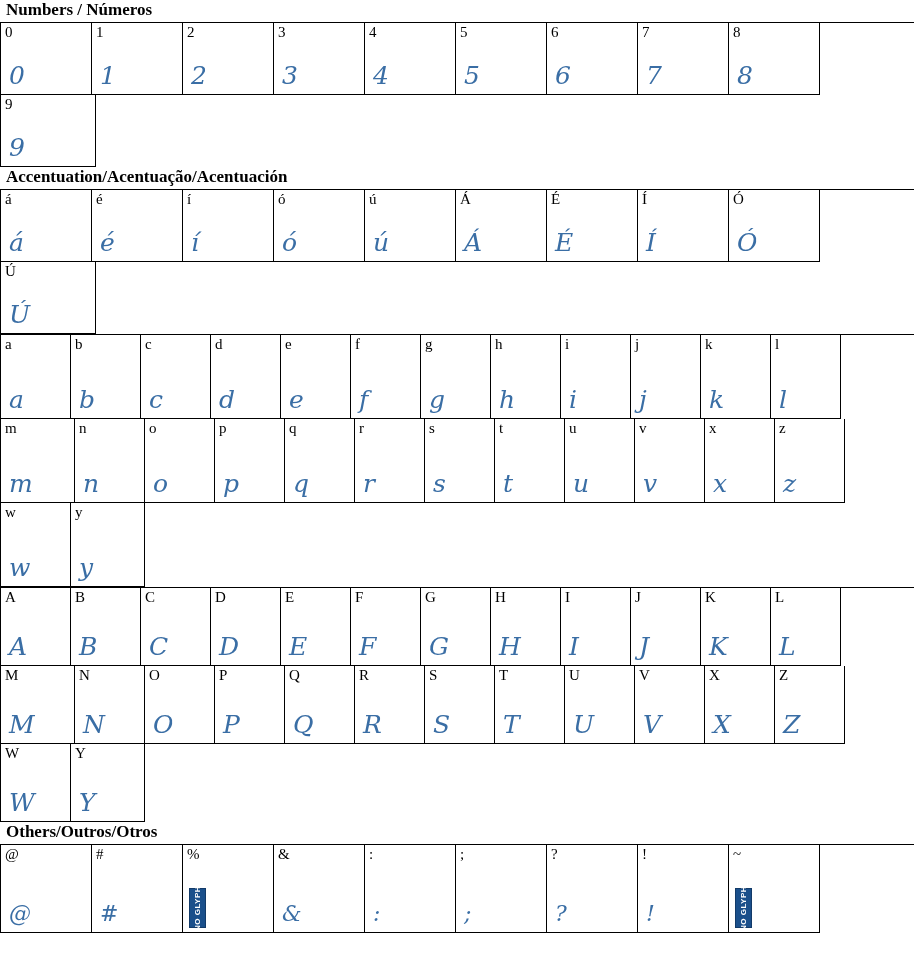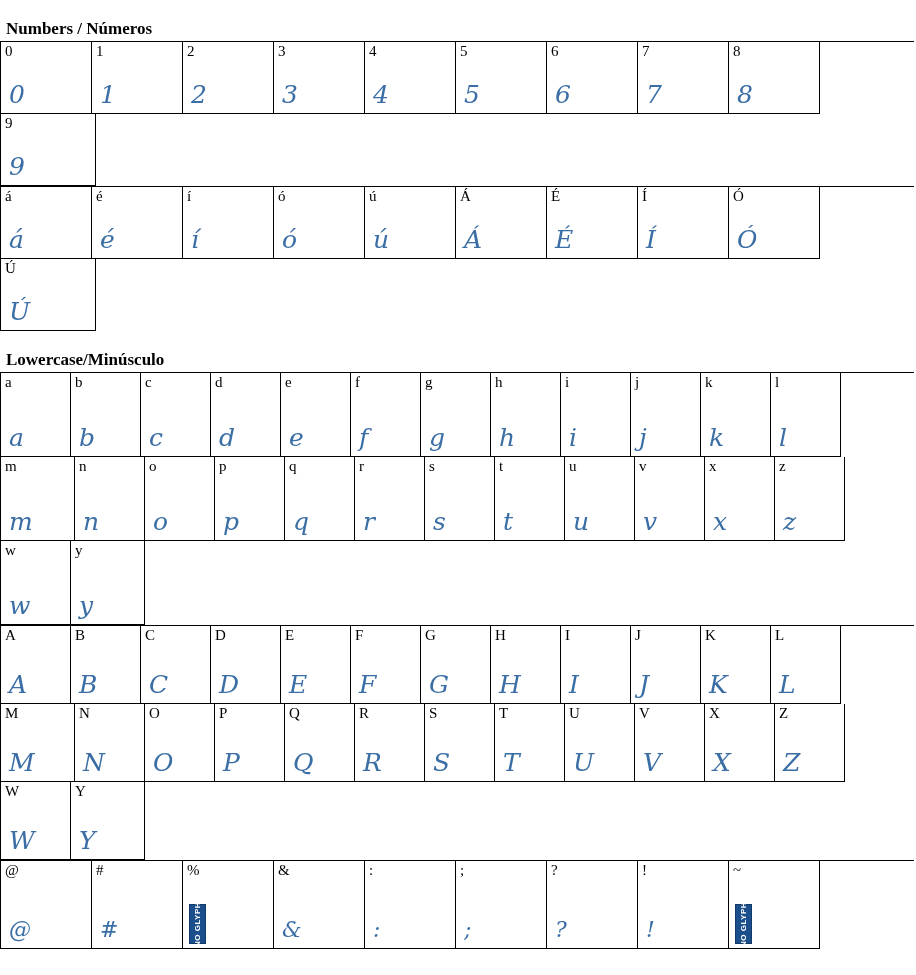--- a/index.html
+++ b/index.html
@@ -17,21 +17,21 @@
   }
   .page {
     width: 916px;
     position: relative;
   }
   .section-title {
     font-family: "Liberation Serif", serif;
     font-weight: bold;
     font-size: 17px;
     line-height: 20px;
-    padding: 19px 0 2px 6px;
+    padding: 0 0 2px 6px;
     color: #000000;
   }
   .grid {
     display: flex;
     flex-wrap: wrap;
     border-top: 1px solid #000000;
     border-left: 1px solid #000000;
     width: 914px;
     box-sizing: border-box;
   }
@@ -138,20 +138,21 @@
       <div class="cell h-num" style="width: 91px;">
         <div class="label">8</div>
         <div class="glyph">8</div>
       </div>
       <div class="cell h-num" style="width: 95px;">
         <div class="label">9</div>
         <div class="glyph">9</div>
       </div>
     </div>
 
+  <div class="section-title">Accentuation/Acentuação/Acentuación</div>
   <div class="grid" id="grid-accentuation">
       <div class="cell h-acc" style="width: 91px;">
         <div class="label">á</div>
         <div class="glyph">á</div>
       </div>
       <div class="cell h-acc" style="width: 91px;">
         <div class="label">é</div>
         <div class="glyph">é</div>
       </div>
       <div class="cell h-acc" style="width: 91px;">
@@ -181,21 +182,20 @@
       <div class="cell h-acc" style="width: 91px;">
         <div class="label">Ó</div>
         <div class="glyph">Ó</div>
       </div>
       <div class="cell h-acc" style="width: 95px;">
         <div class="label">Ú</div>
         <div class="glyph">Ú</div>
       </div>
     </div>
 
-  <div class="section-title">Lowercase/Minúsculo</div>
   <div class="grid" id="grid-lowercase">
       <div class="cell h-low" style="width: 70px;">
         <div class="label">a</div>
         <div class="glyph">a</div>
       </div>
       <div class="cell h-low" style="width: 70px;">
         <div class="label">b</div>
         <div class="glyph">b</div>
       </div>
       <div class="cell h-low" style="width: 70px;">
@@ -396,20 +396,21 @@
       <div class="cell h-upp" style="width: 70px;">
         <div class="label">W</div>
         <div class="glyph">W</div>
       </div>
       <div class="cell h-upp" style="width: 74px;">
         <div class="label">Y</div>
         <div class="glyph">Y</div>
       </div>
     </div>
 
+  <div class="section-title">Others/Outros/Otros</div>
   <div class="grid" id="grid-others">
       <div class="cell h-oth" style="width: 91px;">
         <div class="label">@</div>
         <div class="glyph small">@</div>
       </div>
       <div class="cell h-oth" style="width: 91px;">
         <div class="label">#</div>
         <div class="glyph small">#</div>
       </div>
       <div class="cell h-oth" style="width: 91px;">

